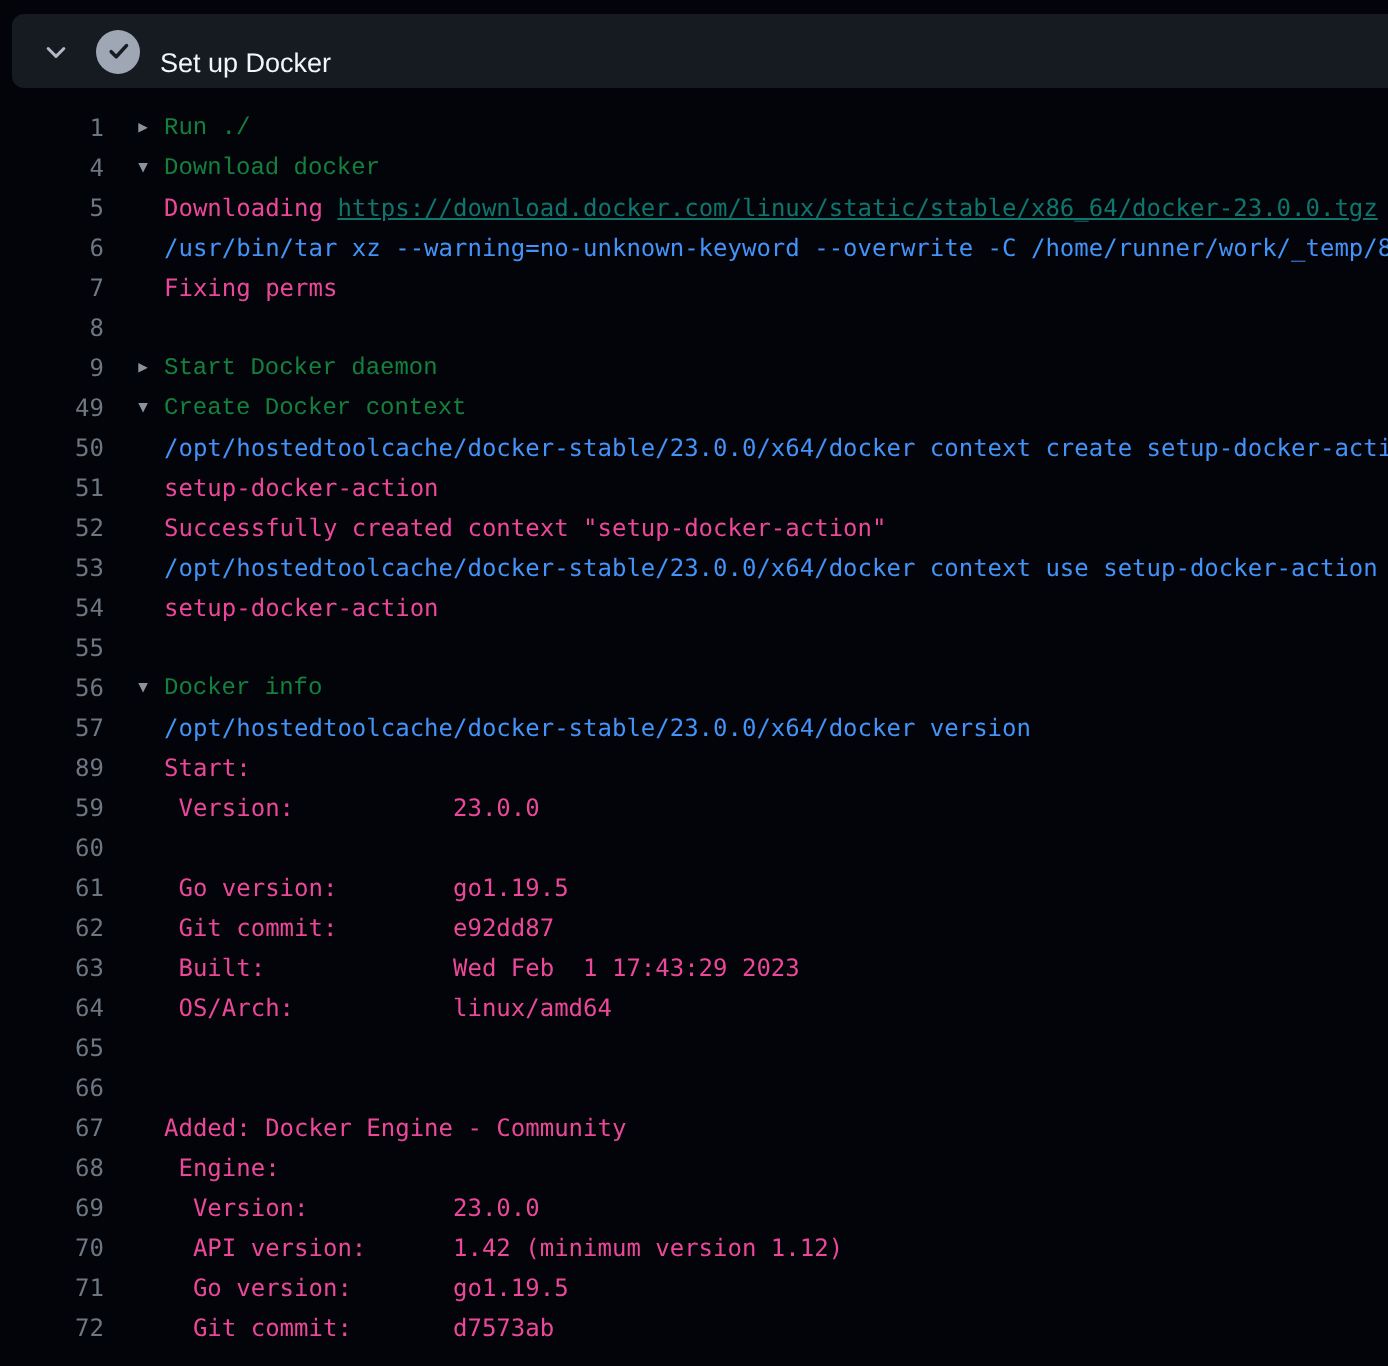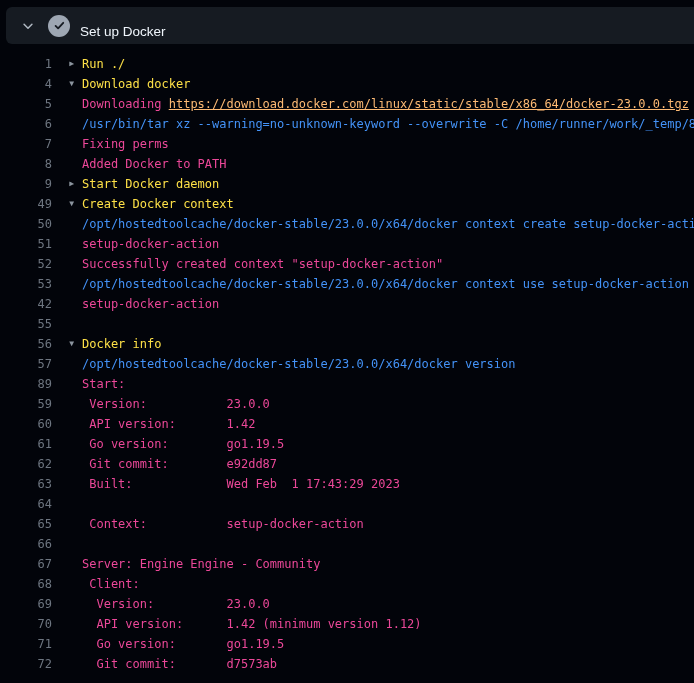--- a/index.html
+++ b/index.html
@@ -30,23 +30,23 @@
   .row { display:flex; height:20px; line-height:20px; font-size:12px; white-space:pre; }
   .num {
     flex:0 0 52px; width:52px; text-align:right; color:#6e7681;
     cursor:pointer; text-decoration:none; display:block;
   }
   .marker {
     flex:0 0 30px; width:30px; text-align:right; padding-right:8px;
     color:#8b949e; font-size:8px; line-height:20px;
   }
   .text { color:#ec4899; }
-  .type-group .text { color:#fde047; }
+  .type-group .text { color:#15803d;font-family:Liberation Mono, monospace; }
   .type-command .text { color:#4493f8; }
-  .link { color:#fdba74; text-decoration:underline; cursor:pointer; }
+  .link { color:#0f766e; text-decoration:underline; cursor:pointer; }
 </style>
 </head>
 <body>
 
 <div class="step-header">
   <span class="chev">
     <svg width="14" height="14" viewBox="0 0 16 16" fill="none">
       <path d="M3.5 6l4.5 4.5L12.5 6" stroke="currentColor" stroke-width="1.7" stroke-linecap="round" stroke-linejoin="round"></path>
     </svg>
   </span>
@@ -92,21 +92,20 @@
       <div class="row type-text">
         <a class="num">7</a>
         <span class="marker"></span>
         <span class="text">Fixing perms</span>
         
       </div>
 
       <div class="row type-text">
         <a class="num">8</a>
         <span class="marker"></span>
-        <span class="text">Added Docker to PATH</span>
         
       </div>
 
       <div class="row type-group">
         <a class="num">9</a>
         <span class="marker">▶</span>
         <span class="text">Start Docker daemon</span>
         
       </div>
 
@@ -139,21 +138,21 @@
       </div>
 
       <div class="row type-command">
         <a class="num">53</a>
         <span class="marker"></span>
         <span class="text">/opt/hostedtoolcache/docker-stable/23.0.0/x64/docker context use setup-docker-action</span>
         
       </div>
 
       <div class="row type-text">
-        <a class="num">42</a>
+        <a class="num">54</a>
         <span class="marker"></span>
         <span class="text">setup-docker-action</span>
         
       </div>
 
       <div class="row type-text">
         <a class="num">55</a>
         <span class="marker"></span>
         
       </div>
@@ -182,21 +181,20 @@
       <div class="row type-text">
         <a class="num">59</a>
         <span class="marker"></span>
         <span class="text"> Version:           23.0.0</span>
         
       </div>
 
       <div class="row type-text">
         <a class="num">60</a>
         <span class="marker"></span>
-        <span class="text"> API version:       1.42</span>
         
       </div>
 
       <div class="row type-text">
         <a class="num">61</a>
         <span class="marker"></span>
         <span class="text"> Go version:        go1.19.5</span>
         
       </div>
 
@@ -210,48 +208,48 @@
       <div class="row type-text">
         <a class="num">63</a>
         <span class="marker"></span>
         <span class="text"> Built:             Wed Feb  1 17:43:29 2023</span>
         
       </div>
 
       <div class="row type-text">
         <a class="num">64</a>
         <span class="marker"></span>
+        <span class="text"> OS/Arch:           linux/amd64</span>
         
       </div>
 
       <div class="row type-text">
         <a class="num">65</a>
         <span class="marker"></span>
-        <span class="text"> Context:           setup-docker-action</span>
         
       </div>
 
       <div class="row type-text">
         <a class="num">66</a>
         <span class="marker"></span>
         <span class="text"></span>
         
       </div>
 
       <div class="row type-text">
         <a class="num">67</a>
         <span class="marker"></span>
-        <span class="text">Server: Engine Engine - Community</span>
+        <span class="text">Added: Docker Engine - Community</span>
         
       </div>
 
       <div class="row type-text">
         <a class="num">68</a>
         <span class="marker"></span>
-        <span class="text"> Client:</span>
+        <span class="text"> Engine:</span>
         
       </div>
 
       <div class="row type-text">
         <a class="num">69</a>
         <span class="marker"></span>
         <span class="text">  Version:          23.0.0</span>
         
       </div>
 

